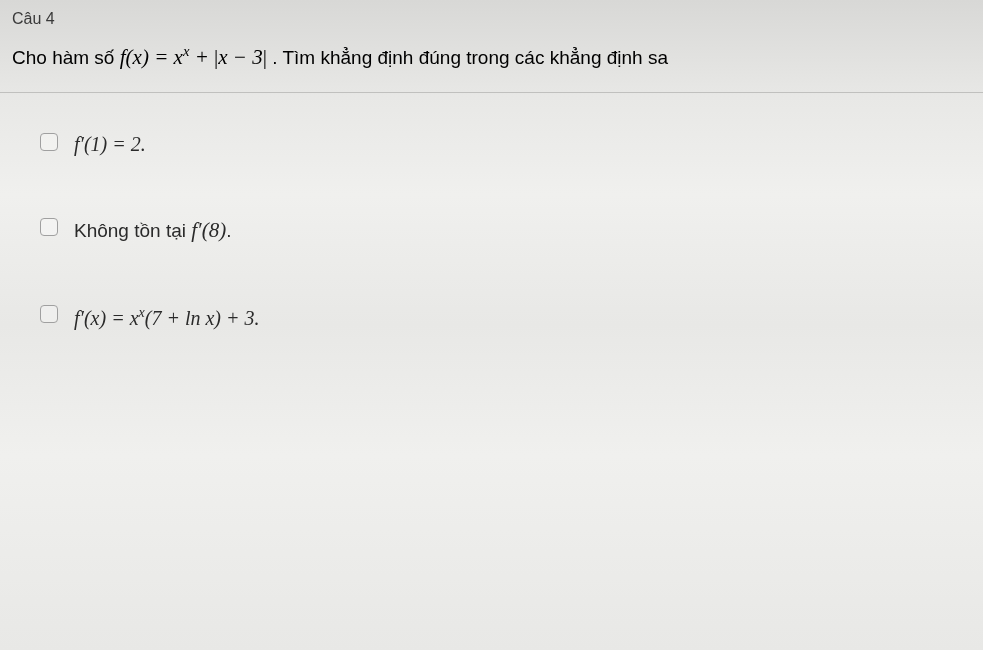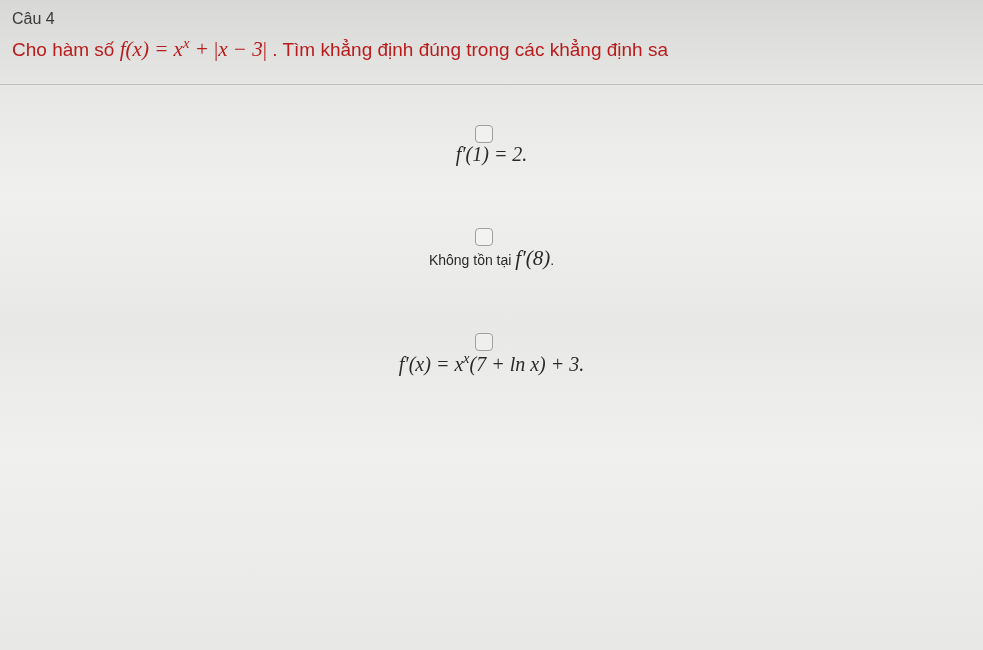--- a/index.html
+++ b/index.html
@@ -16,59 +16,57 @@
       overflow: hidden;
       color: #2a2a2a;
     }
     .question-header {
       padding: 10px 12px 18px 12px;
       border-bottom: 1px solid #c0c0be;
     }
     .cau-label {
       font-size: 16px;
       color: #3a3a3a;
-      margin-bottom: 4px;
+      margin-bottom: 12px;
     }
     .question-text {
       font-size: 19px;
-      color: #b91c1c;
+      color: #000000;
       line-height: 1.5;
       white-space: nowrap;
     }
     .math {
       font-family: 'Times New Roman', serif;
       font-style: italic;
       font-size: 21px;
     }
     .options-container {
       padding: 40px 40px 0 40px;
     }
     .option-row {
       display: flex;
-      align-items: center;
       margin-bottom: 62px;
-      flex-direction: column;
     }
     .checkbox {
       width: 18px;
       height: 18px;
       border: 1.5px solid #a0a0a0;
       border-radius: 4px;
       background: rgba(255,255,255,0.3);
       margin-right: 16px;
       flex-shrink: 0;
     }
     .option-text {
       font-size: 20px;
       color: #2a2a2a;
       font-family: 'Times New Roman', serif;
     }
     .option-plain {
       font-family: Arial, sans-serif;
-      font-size: 14px;
+      font-size: 19px;
     }
     .sup {
       font-size: 0.7em;
       vertical-align: super;
       font-style: italic;
     }
     .abs-bar {
       font-style: normal;
       font-family: 'Times New Roman', serif;
     }

